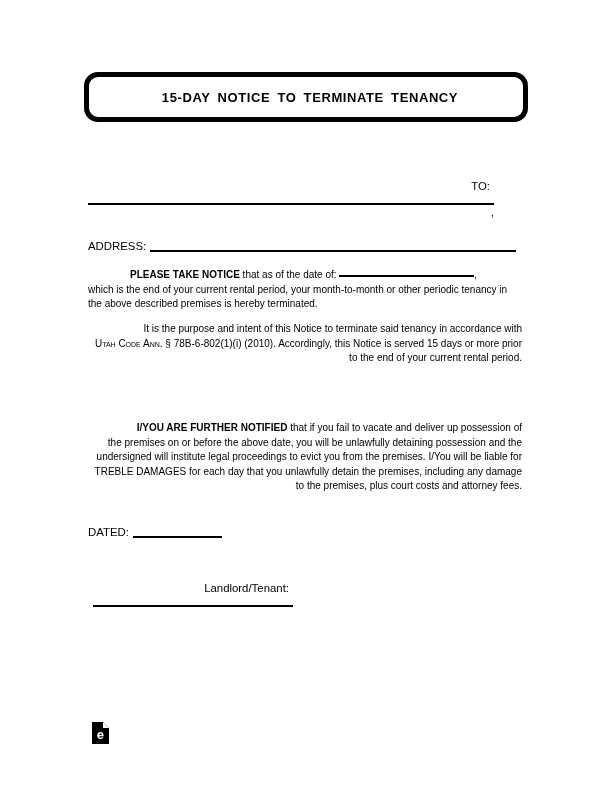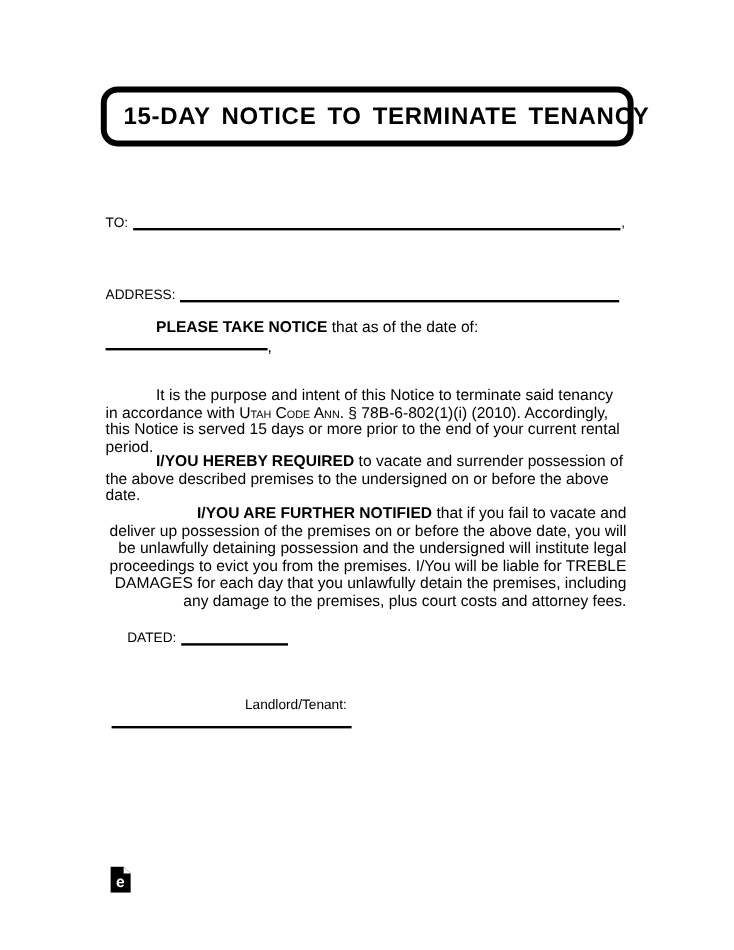--- a/index.html
+++ b/index.html
@@ -32,38 +32,38 @@
     top: 72px;
     width: 444px;
     height: 50px;
     box-sizing: border-box;
     border: 5px solid #000000;
     border-radius: 14px;
     background: #ffffff;
   }
   .title-text {
     position: absolute;
-    left: 16px;
+    left: 4px;
     top: 0;
     width: 100%;
     height: 100%;
     display: flex;
     align-items: center;
     justify-content: center;
-    font-size: 20px;
+    font-size: 13px;
     font-weight: bold;
     letter-spacing: 0.6px;
     word-spacing: 3px;
     white-space: nowrap;
   }
   .para {
     position: absolute;
     left: 88px;
     width: 434px;
-    font-size: 13px;
+    font-size: 10px;
     line-height: 14.6px;
     text-align: left;
   }
   .para .indent {
     display: inline-block;
     width: 42px;
   }
   b, .bold { font-weight: bold; }
 
   .smallcaps {
@@ -116,49 +116,46 @@
 </style>
 </head>
 <body>
 
 <div class="page">
 
   <div class="title-box">
     <div class="title-text">15-DAY NOTICE TO TERMINATE TENANCY</div>
   </div>
 
-  <div class="field-row" style="left:88px; top:180px;">
+  <div class="field-row" style="left:88px; top:180px;flex-direction:column;">
     <span class="field-label">TO:</span>
     <span class="rule" style="width:406px;"></span>
     <span class="trail-comma">,</span>
   </div>
 
   <div class="field-row" style="left:88px; top:240px;">
     <span class="field-label">ADDRESS:</span>
     <span class="rule" style="width:366px;"></span>
   </div>
 
   <div class="para" style="top:266px;">
     <span class="indent"></span><b>PLEASE TAKE NOTICE</b><span> that as of the date of:</span>
-    <span class="inline-rule" style="width:135px;"></span><span>,</span><br>
+    <span class="inline-rule" style="width:135px;"></span><span>,</span><br><span>which is the end of your current rental period, your month-to-month or other periodic tenancy in the above described premises is hereby terminated.</span>
   </div>
 
-  <div class="para" style="top:322px;">
+  <div class="para" style="top:322px;text-align:right;">
     <span class="indent"></span><span>It is the purpose and intent of this Notice to terminate said tenancy in accordance with </span><span class="smallcaps">Utah Code Ann.</span><span> § 78B-6-802(1)(i) (2010).  Accordingly, this Notice is served 15 days or more prior to the end of your current rental period.</span>
   </div>
 
-  <div class="para" style="top:377px;">
-    <span class="indent"></span><b>I/YOU HEREBY REQUIRED</b><span> to vacate and surrender possession of the above described premises to the undersigned on or before the above date.</span>
-  </div>
 
   <div class="para" style="top:421px;text-align:right;">
     <span class="indent"></span><b>I/YOU ARE FURTHER NOTIFIED</b><span> that if you fail to vacate and deliver up possession of the premises on or before the above date, you will be unlawfully detaining possession and the undersigned will institute legal proceedings to evict you from the premises.  I/You will be liable for TREBLE DAMAGES for each day that you unlawfully detain the premises, including any damage to the premises, plus court costs and attorney fees.</span>
   </div>
 
-  <div class="field-row" style="left:106px; top:526px;">
+  <div class="field-row" style="left:88px; top:526px;">
     <span class="field-label">DATED:</span>
     <span class="rule" style="width:89px;"></span>
   </div>
 
   <div class="field-row" style="left:88px; top:582px;flex-direction:column;">
     <span class="field-label">Landlord/Tenant:</span>
     <span class="rule" style="width:200px; margin-left:5px;"></span>
   </div>
 
 

